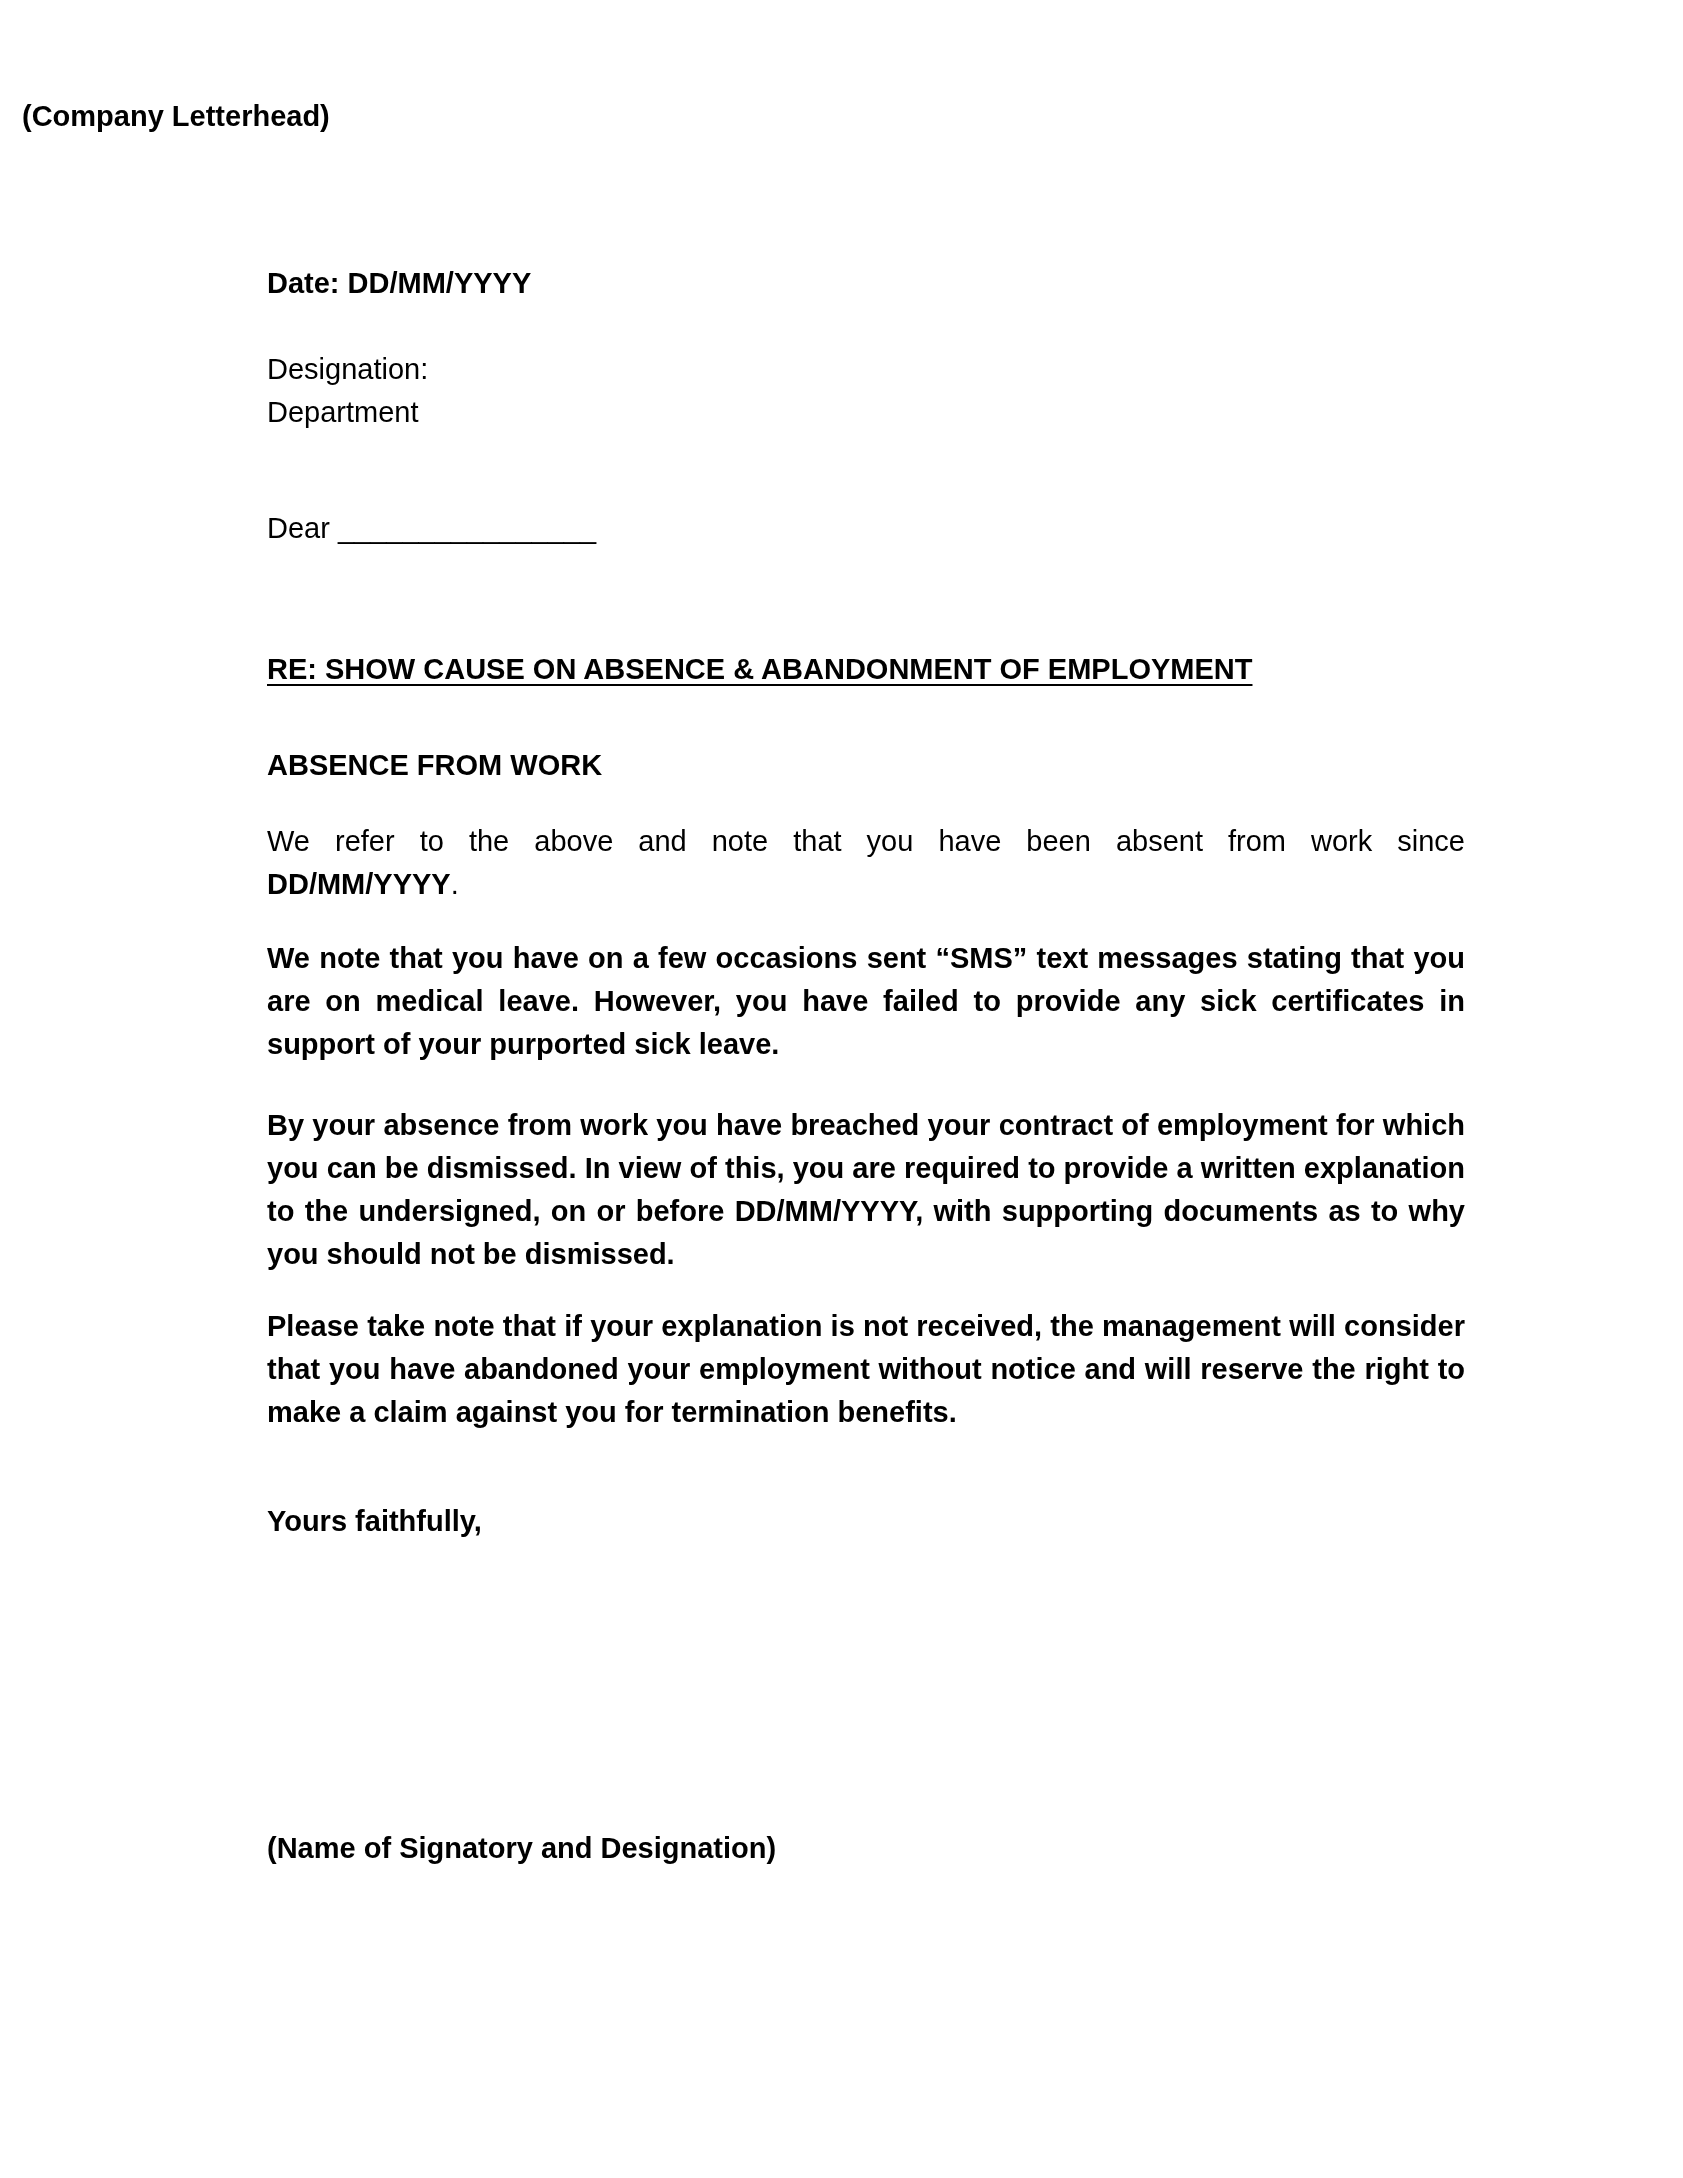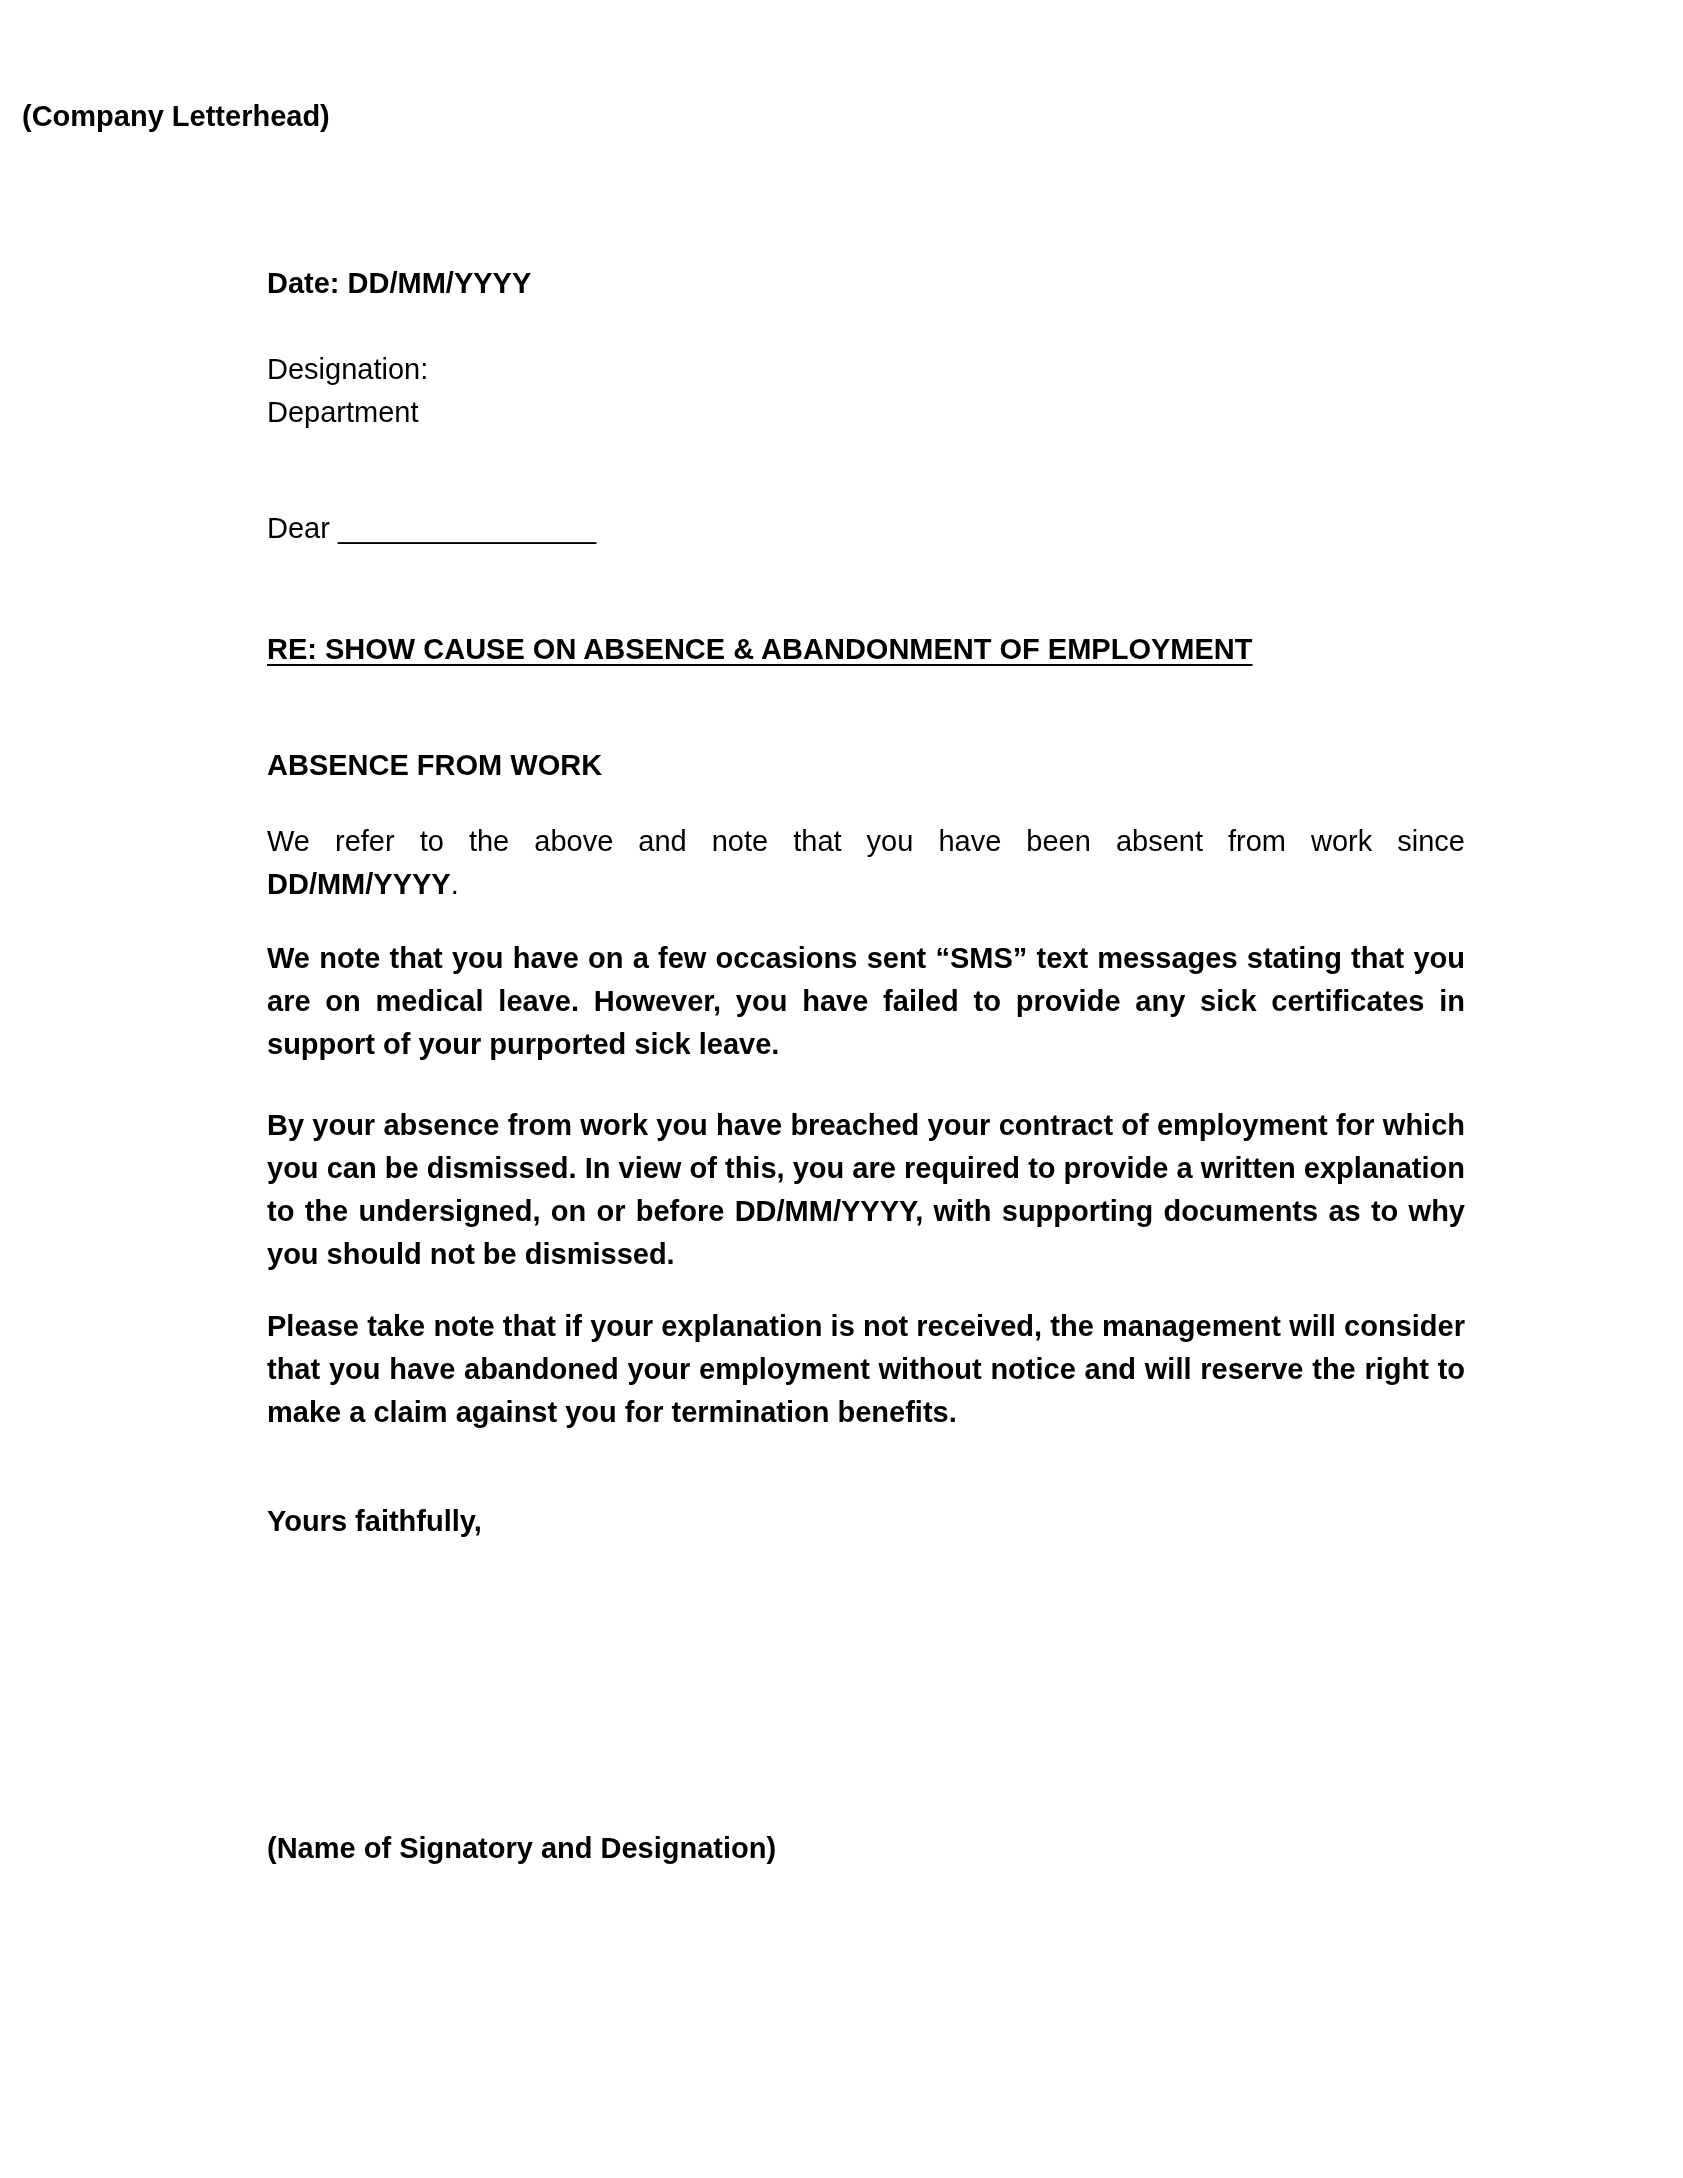--- a/index.html
+++ b/index.html
@@ -53,21 +53,21 @@
 
   <div class="abs" style="top: 348px;">
     <div>Designation:</div>
     <div>Department</div>
   </div>
 
   <div class="abs" style="top: 507px;">
     <span>Dear</span><span class="blank-span">________________</span>
   </div>
 
-  <div class="abs subject" style="top: 628px;">RE: SHOW CAUSE ON ABSENCE &amp; ABANDONMENT OF EMPLOYMENT</div>
+  <div class="abs subject" style="top: 648px;">RE: SHOW CAUSE ON ABSENCE &amp; ABANDONMENT OF EMPLOYMENT</div>
 
   <div class="abs bold" style="top: 744px;">ABSENCE FROM WORK</div>
 
   <div class="abs" style="top: 820px;">
     <div class="jline">We refer to the above and note that you have been absent from work since</div>
     <div><span class="bold">DD/MM/YYYY</span><span>.</span></div>
   </div>
 
   <div class="abs justify" style="top: 937px;">We note that you have on a few occasions sent “SMS” text messages stating that you are on medical leave.  However, you have failed to provide any sick certificates in support of your purported sick leave.</div>
 

